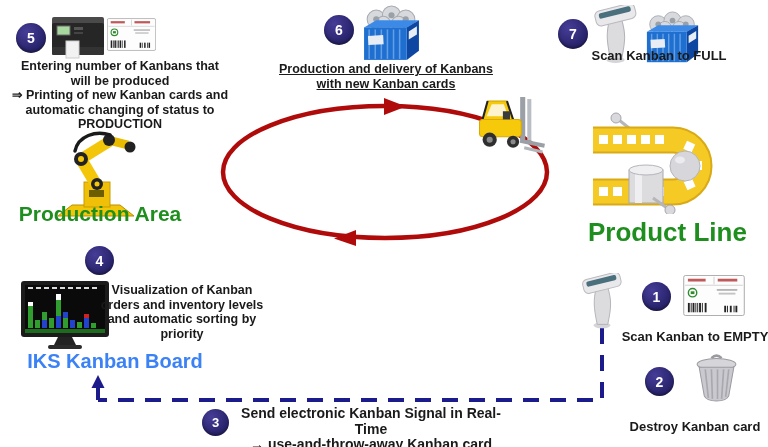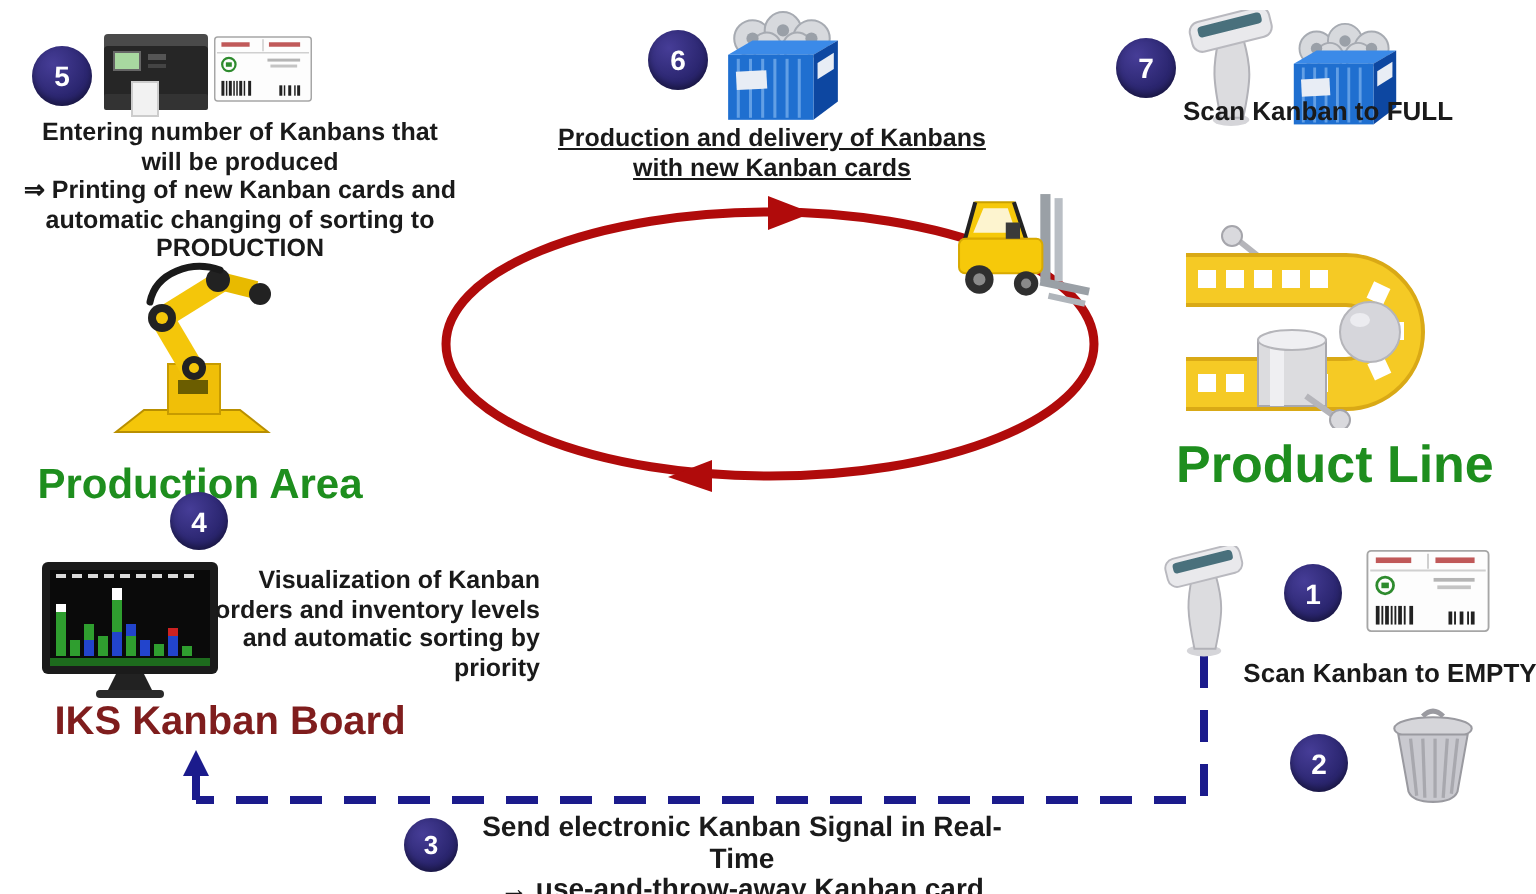--- a/index.html
+++ b/index.html
@@ -8,21 +8,21 @@
   .overlay{position:absolute;left:0;top:0;z-index:1;pointer-events:none;}
   .icon{position:absolute;z-index:2;}
   .badge{position:absolute;z-index:3;border-radius:50%;
          background:radial-gradient(circle at 35% 30%, #463d97 0%, #2b2670 60%, #221e5c 100%);
          color:#ffffff;display:flex;align-items:center;justify-content:center;
          font-weight:bold;font-size:14px;box-shadow:inset 0 -2px 3px rgba(0,0,0,.35);}
   .step-text{position:absolute;z-index:3;font-weight:bold;color:#1a1a1a;
              text-align:center;white-space:pre-line;font-size:12.5px;line-height:14.5px;}
   .area-label{position:absolute;z-index:3;font-weight:bold;text-align:center;white-space:nowrap;}
   .green{color:#1e8e1e;}
-  .navy{color:#7f1d1d;}
+  .navy{color:#3b82f6;}
 </style>
 </head>
 <body>
 
 <div class="stage">
 
   <svg class="overlay" width="768" height="447">
     <ellipse cx="385" cy="172" rx="162" ry="66" fill="none" stroke="#b00b0b" stroke-width="4.5"></ellipse>
     <polygon points="384,98 406,106.5 384,115" fill="#b00b0b"></polygon>
     <polygon points="356,230 334,238.5 356,246" fill="#b00b0b"></polygon>
@@ -65,39 +65,39 @@
       <rect x="44" y="33" width="2" height="7"></rect>
         <rect x="47" y="33" width="1" height="7"></rect>
       <rect x="50" y="33" width="2" height="7"></rect>
         <rect x="54" y="33" width="1" height="7"></rect>
       <rect x="56" y="33" width="2" height="7"></rect>
     </g>
   </svg>
   <div class="step-text" style="left:0px;top:59px;width:240px;">Entering number of Kanbans that
 will be produced
 ⇒ Printing of new Kanban cards and
-automatic changing of sorting to
+automatic changing of status to
 PRODUCTION</div>
 
   <svg class="icon" style="left:50px;top:124px;" width="92" height="100" viewBox="0 0 92 100">
     <polygon points="8,92 84,92 70,81 22,81" fill="#f4c60a" stroke="#b98f00"></polygon>
     <rect x="34" y="58" width="26" height="25" fill="#f0bf08" stroke="#c79b00"></rect>
     <rect x="39" y="66" width="15" height="7" fill="#6b5d00"></rect>
     <line x1="47" y1="62" x2="31" y2="35" stroke="#f4c60a" stroke-width="12"></line>
     <line x1="31" y1="35" x2="60" y2="17" stroke="#f4c60a" stroke-width="11"></line>
     <line x1="58" y1="16" x2="78" y2="21" stroke="#e8ba00" stroke-width="9"></line>
     <circle cx="31" cy="35" r="7" fill="#222222"></circle>
     <circle cx="31" cy="35" r="3" fill="#f4c60a"></circle>
     <circle cx="59" cy="16" r="6" fill="#222222"></circle>
     <circle cx="80" cy="23" r="5.5" fill="#222222"></circle>
     <path d="M25,27 C28,12 46,6 60,11" fill="none" stroke="#1a1a1a" stroke-width="3.5" stroke-linecap="round"></path>
     <circle cx="47" cy="60" r="6" fill="#222222"></circle>
       <circle cx="47" cy="60" r="2.5" fill="#f4c60a"></circle>
   </svg>
-  <div class="area-label green" style="left:2px;top:231px;width:196px;font-size:21px;">Production Area</div>
+  <div class="area-label green" style="left:2px;top:202px;width:196px;font-size:21px;">Production Area</div>
 
   <div class="badge" style="left:85px;top:246px;width:29px;height:29px;">
     <span>4</span>
   </div>
   <svg class="icon" style="left:20px;top:280px;" width="92" height="72" viewBox="0 0 92 72">
     <rect x="1" y="1" width="88" height="56" rx="3" fill="#1b1b1b"></rect>
     <rect x="5" y="5" width="80" height="48" fill="#0a0a0a"></rect>
     <g fill="#ffffff" opacity="0.85">
       <rect x="8" y="7" width="5" height="2"></rect>
         <rect x="16" y="7" width="5" height="2"></rect>
@@ -124,21 +124,21 @@
       <rect x="50" y="40" width="5" height="8" fill="#2244cc"></rect>
       <rect x="57" y="42" width="5" height="6" fill="#2f9e2f"></rect>
       <rect x="64" y="38" width="5" height="10" fill="#2244cc"></rect>
         <rect x="64" y="34" width="5" height="4" fill="#cc2222"></rect>
       <rect x="71" y="43" width="5" height="5" fill="#2f9e2f"></rect>
     </g>
     <rect x="5" y="49" width="80" height="4" fill="#1d6b1d"></rect>
     <polygon points="38,57 52,57 56,65 34,65" fill="#222222"></polygon>
     <rect x="28" y="65" width="34" height="4" rx="2" fill="#2a2a2a"></rect>
   </svg>
-  <div class="step-text" style="left:94px;top:283px;width:176px;text-align:right;">Visualization of Kanban
+  <div class="step-text" style="left:94px;top:283px;width:176px;">Visualization of Kanban
 orders and inventory levels
 and automatic sorting by
 priority</div>
   <div class="area-label navy" style="left:20px;top:350px;width:190px;font-size:20px;">IKS Kanban Board</div>
 
   <div class="badge" style="left:202px;top:409px;width:27px;height:27px;font-size:13px;">
     <span>3</span>
   </div>
   <div class="step-text" style="left:234px;top:406px;width:274px;font-size:14px;line-height:15.5px;">Send electronic Kanban Signal in Real-Time
 → use-and-throw-away Kanban card</div>
@@ -312,14 +312,15 @@
     <ellipse cx="25" cy="10" rx="19" ry="5.5" fill="#d6d6da" stroke="#9a9aa0"></ellipse>
     <path d="M8,13 L13,41 Q15,46 25,46 Q35,46 37,41 L42,13 Z" fill="#c9c9cf" stroke="#9a9aa0"></path>
     <g stroke="#a8a8ae" stroke-width="1.6">
       <line x1="14" y1="15" x2="17" y2="43"></line>
         <line x1="20" y1="15" x2="21" y2="44"></line>
       <line x1="26" y1="15" x2="26" y2="44"></line>
         <line x1="32" y1="15" x2="30" y2="44"></line>
       <line x1="37" y1="15" x2="34" y2="42"></line>
     </g>
   </svg>
+  <div class="step-text" style="left:622px;top:420px;width:146px;font-size:13px;">Destroy Kanban card</div>
 
 </div>
 
 </body></html>

